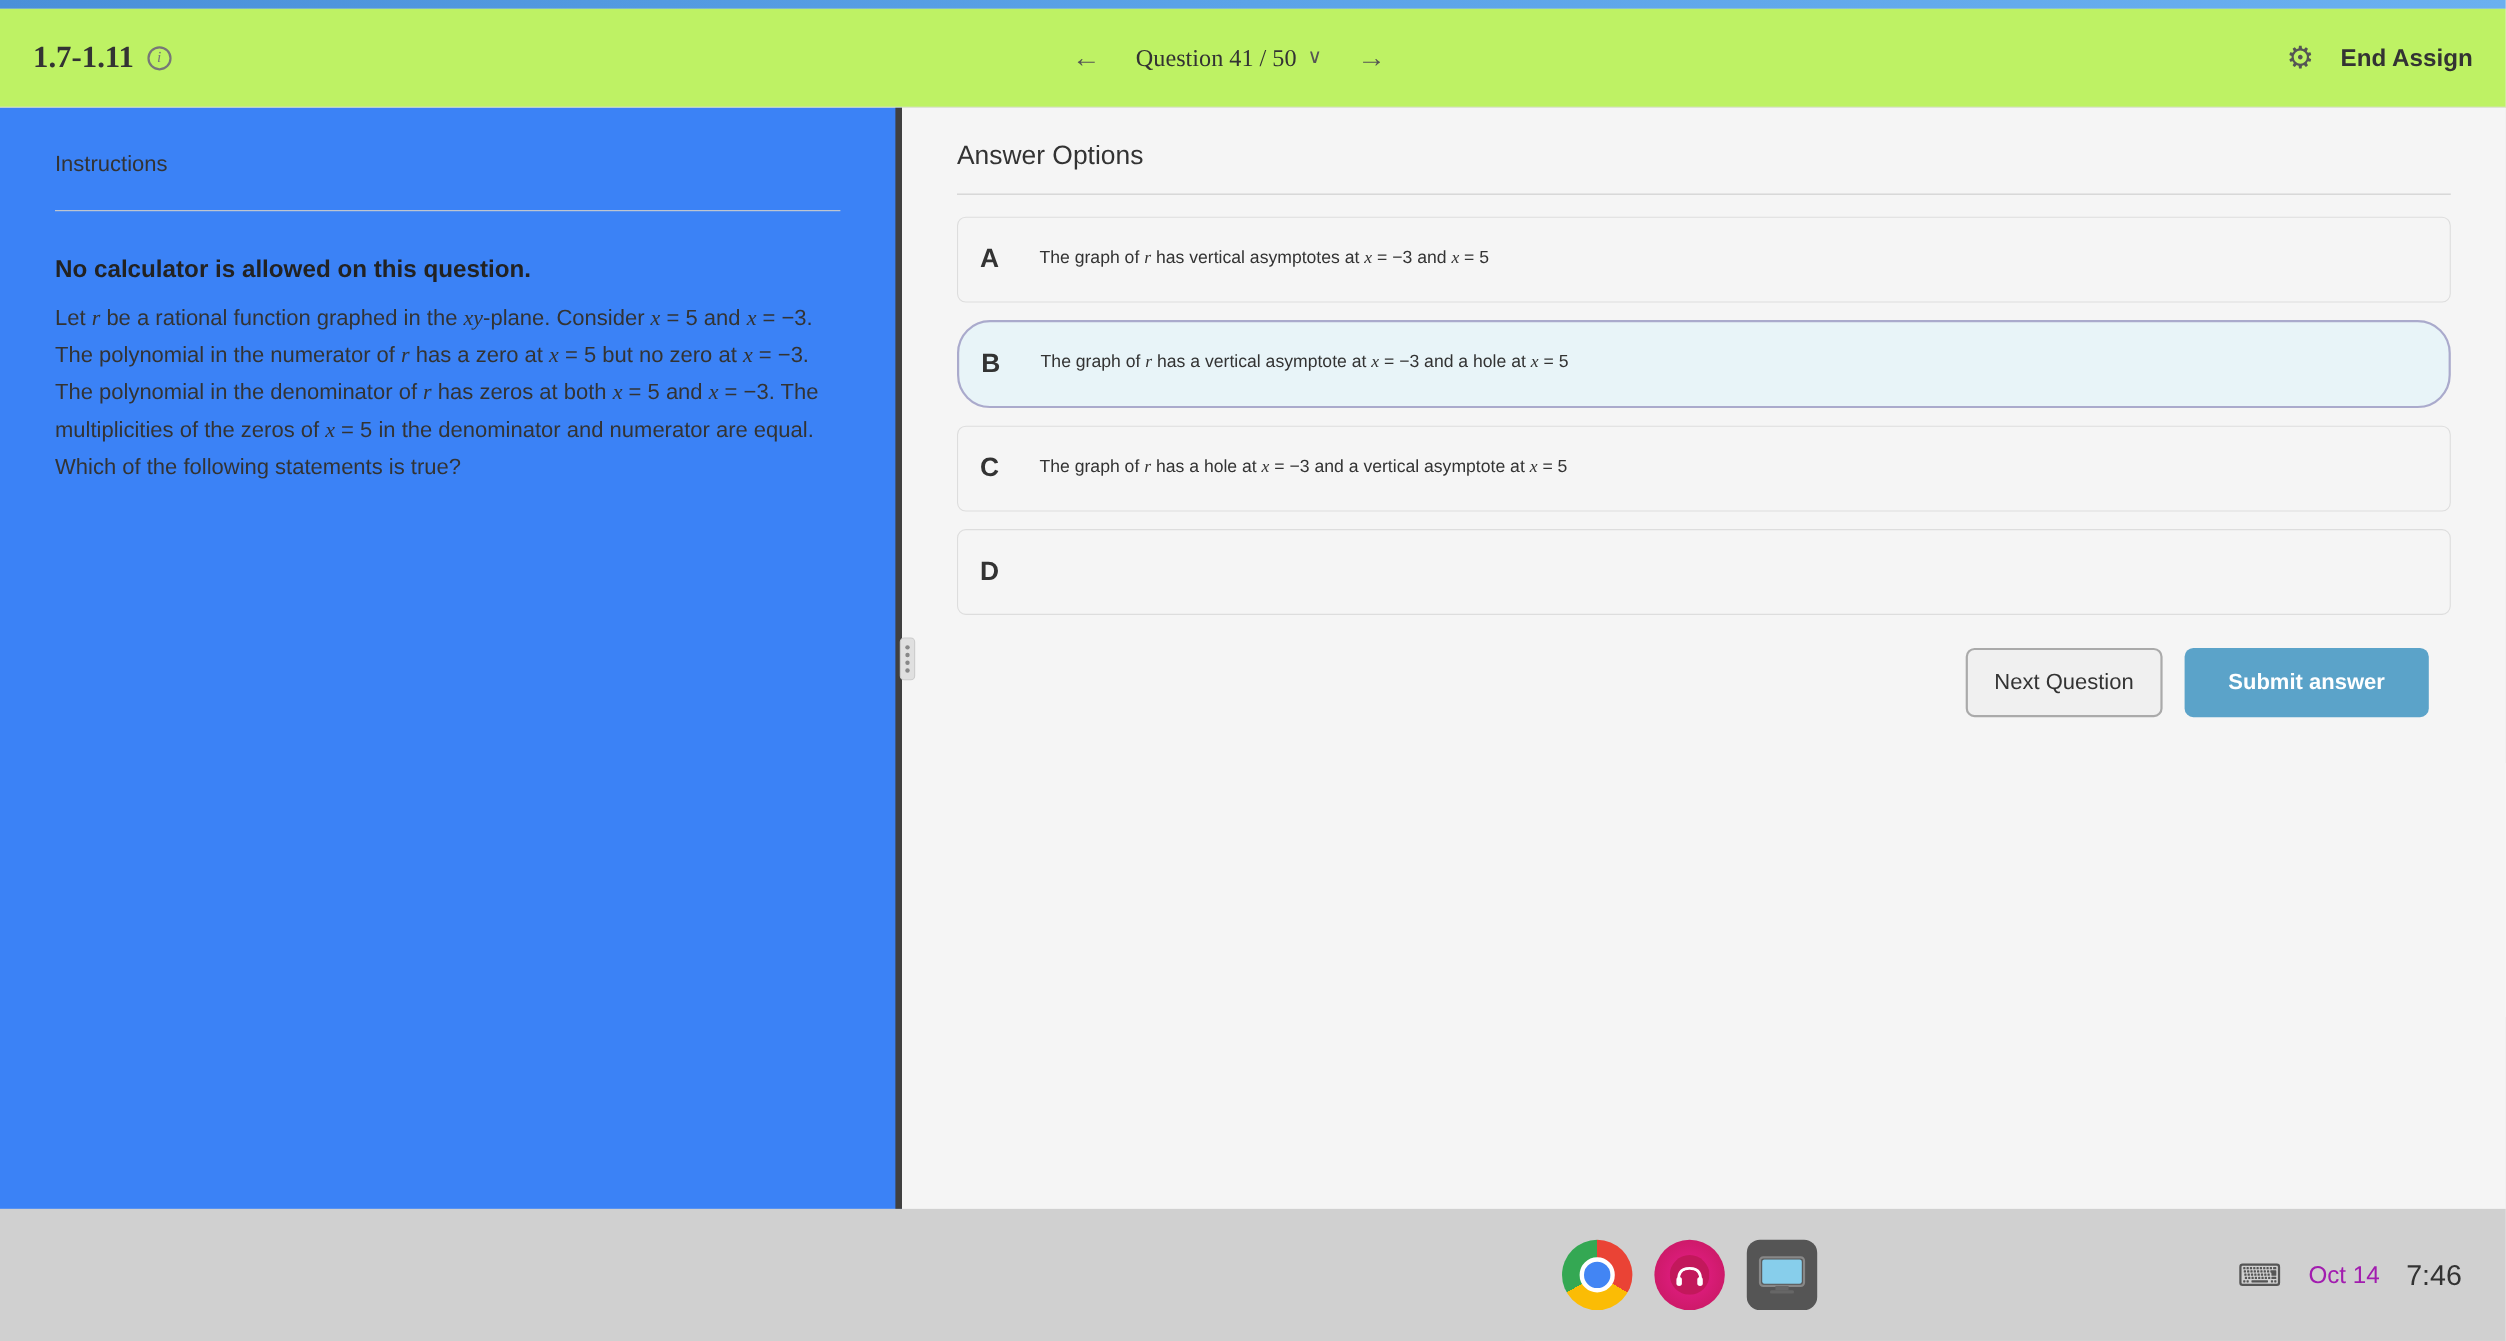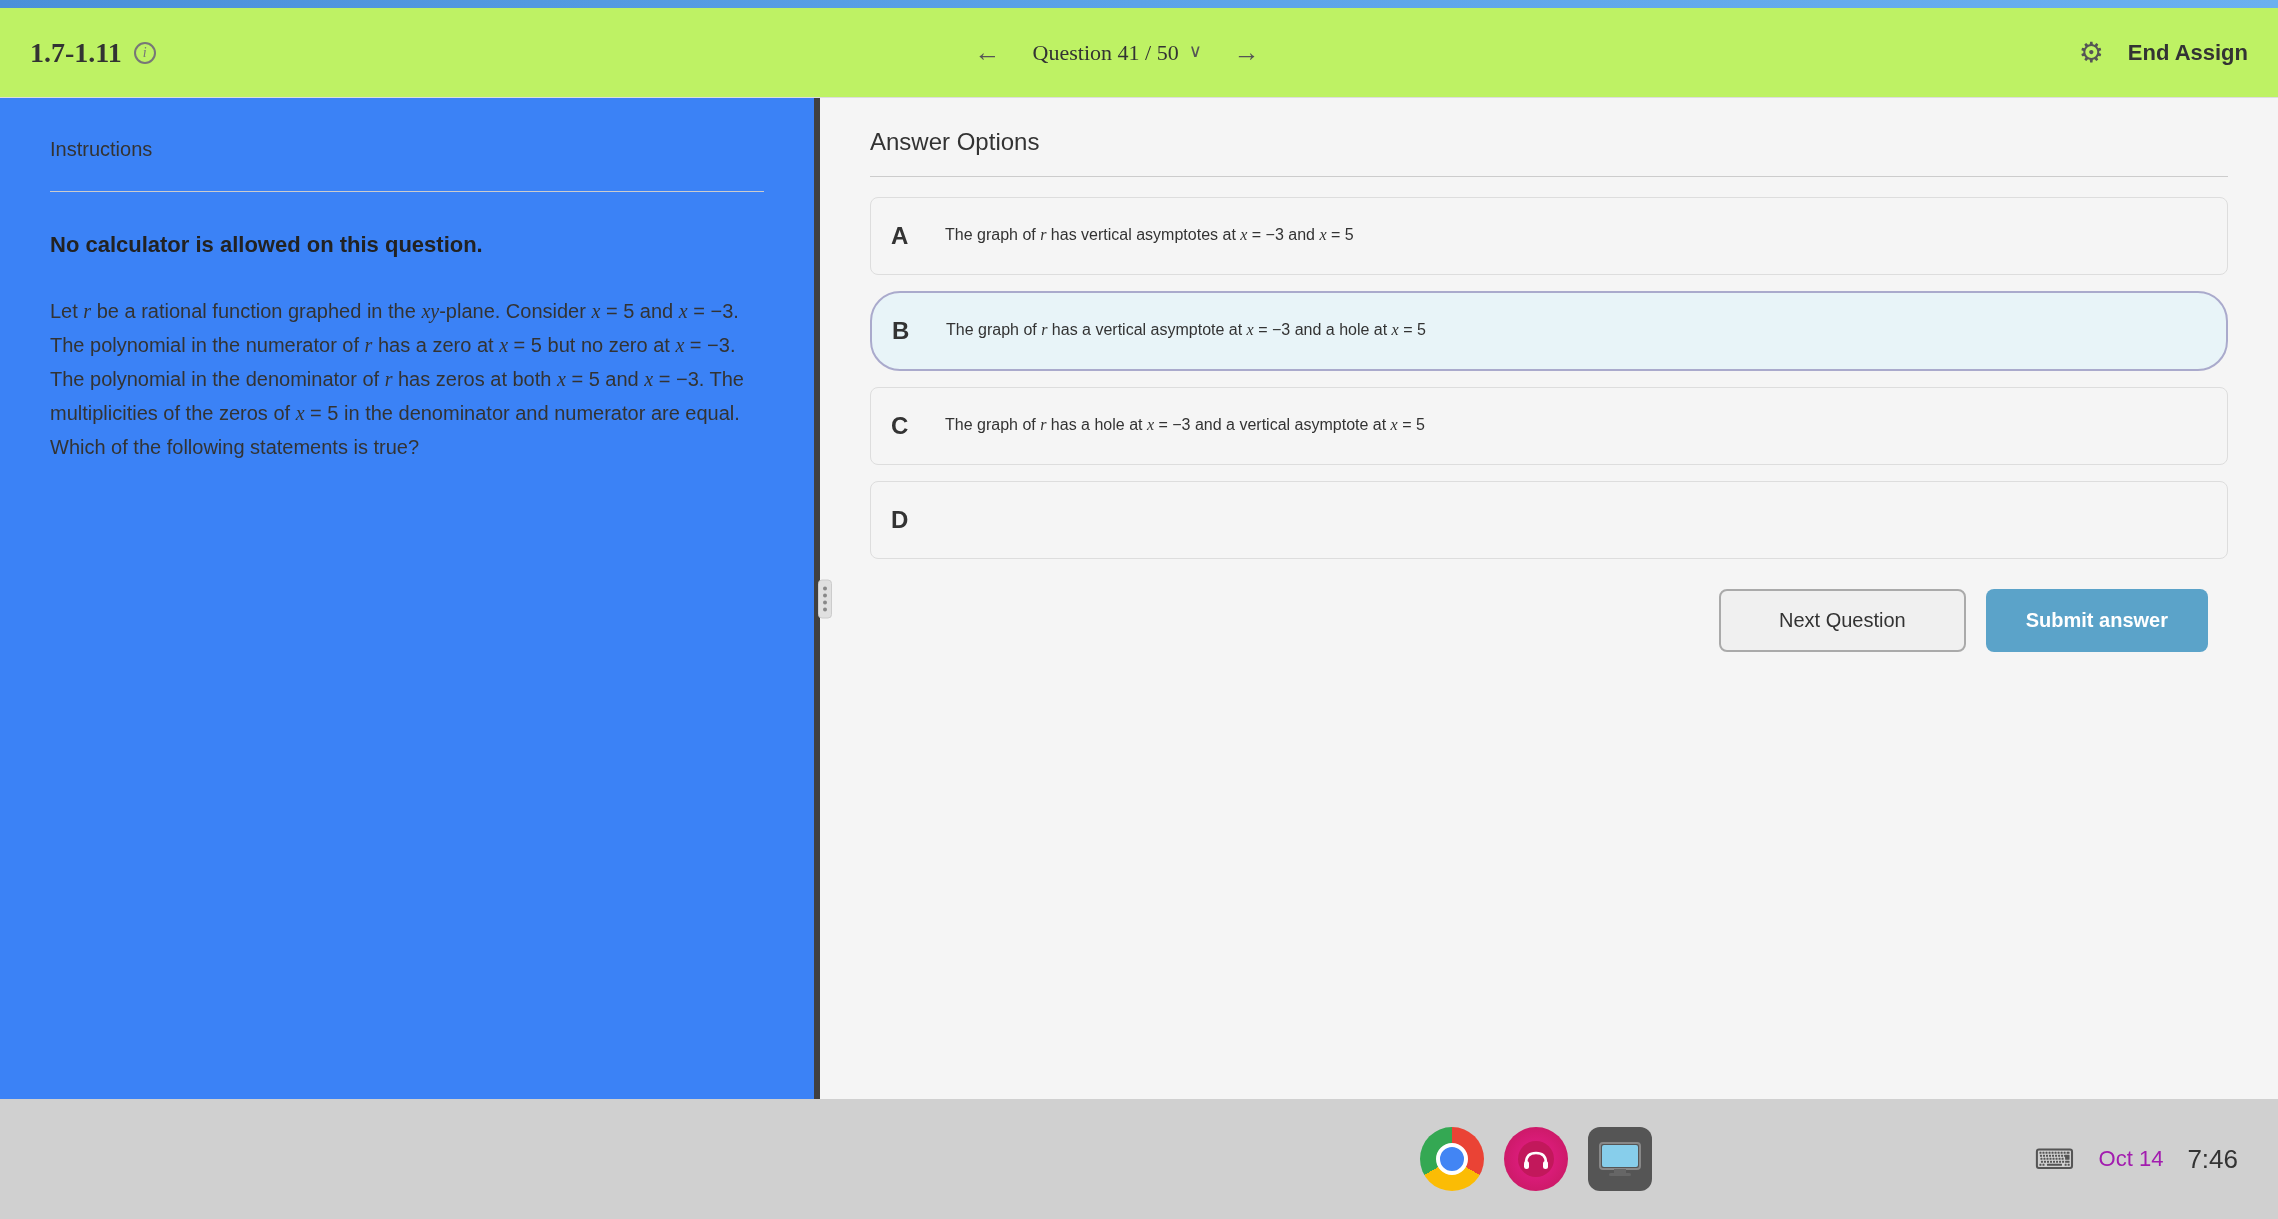--- a/index.html
+++ b/index.html
@@ -134,21 +134,21 @@
       width: 100%;
       height: 1px;
       background: #ccc;
       margin-bottom: 40px;
     }
 
     .no-calculator {
       font-size: 22px;
       font-weight: bold;
       color: #222;
-      margin-bottom: 36px;
+      margin-bottom: 14px;
       font-family: sans-serif;
     }
 
     .question-text {
       font-size: 20px;
       color: #333;
       line-height: 1.7;
       font-family: sans-serif;
     }
 
@@ -245,21 +245,21 @@
     
     .bottom-buttons {
       display: flex;
       gap: 20px;
       justify-content: flex-end;
       margin-top: 30px;
       padding-right: 20px;
     }
 
     .next-question-btn {
-      padding: 18px 58px;
+      padding: 18px 24px;
       font-size: 20px;
       border: 2px solid #aaa;
       border-radius: 8px;
       background: #f0f0f0;
       color: #333;
       cursor: pointer;
       font-family: sans-serif;
     }
 
     .submit-btn {

